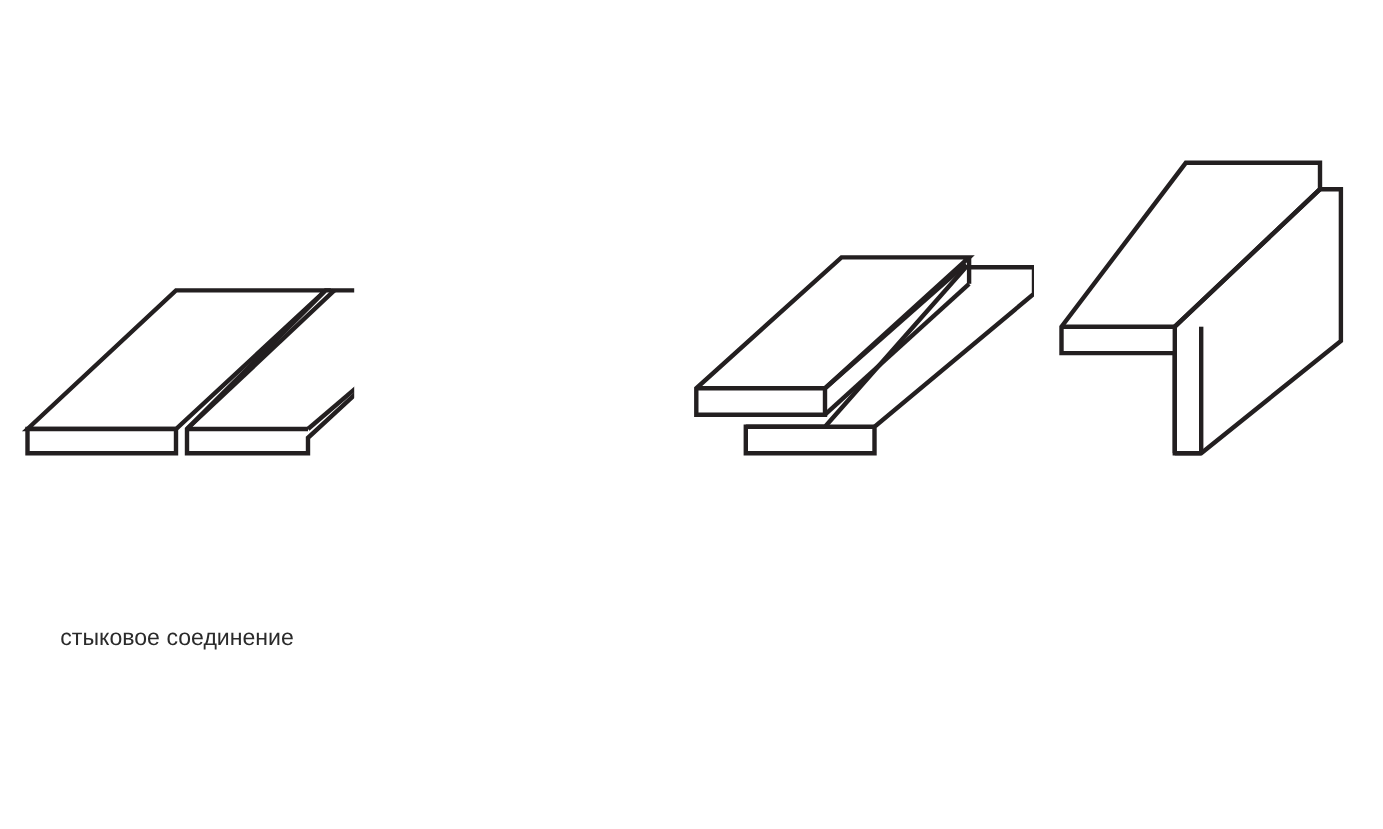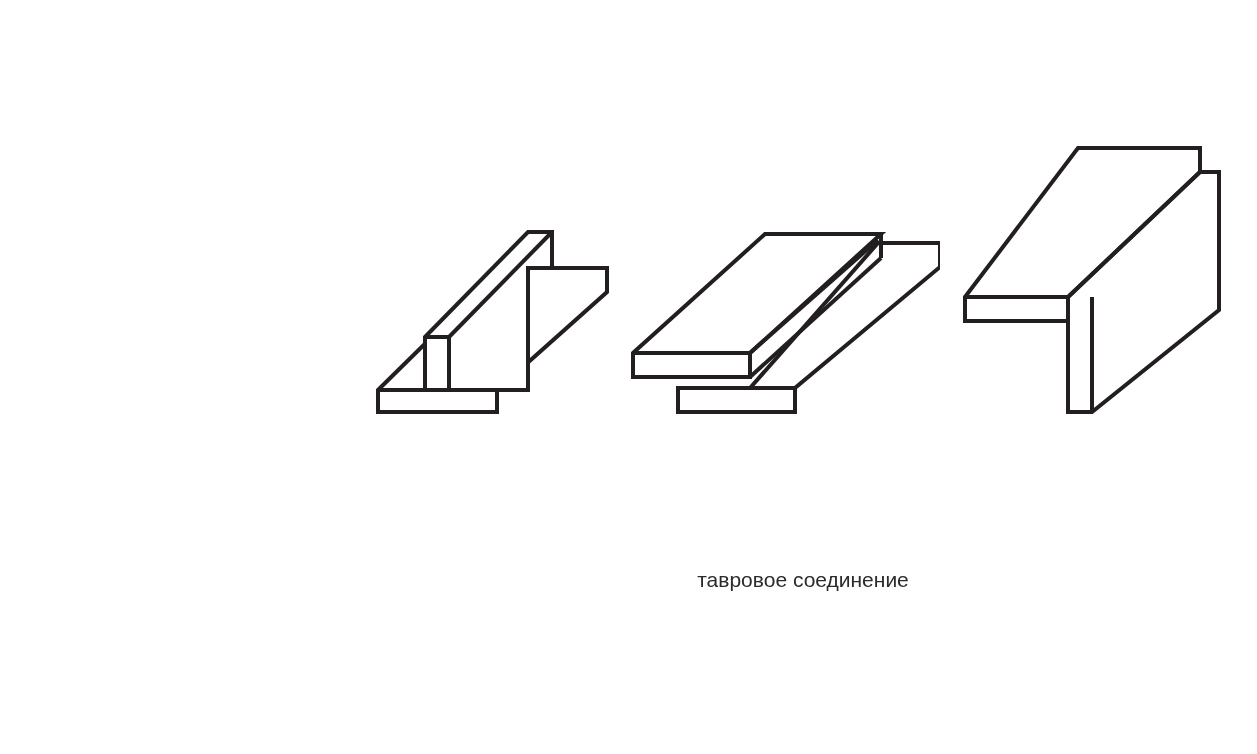--- a/index.html
+++ b/index.html
@@ -57,38 +57,40 @@
   }
   #caption-butt   { left: 0px;   top: 567px; width: 322px; }
   #caption-tee    { left: 322px; top: 567px; width: 318px; }
   #caption-lap    { left: 628px; top: 567px; width: 312px; }
 </style>
 </head>
 <body>
 
 <div id="figure-root">
 
+  <div class="joint-panel" style="left:0px; width:322px;">
+    <svg class="joint-svg" width="322" height="754" viewBox="0 0 322 754">
 
-  <div class="joint-panel" style="left:322px; width:318px;">
-    <svg class="joint-svg" width="318" height="754" viewBox="0 0 318 754">
+      <polygon points="160,264 296,264 160,390 25,390"></polygon>
 
-      <path d="M56,390 L180,268 L285,268 L285,292 L175,390 L175,412 L56,412 Z"></path>
-      <line class="seam" x1="56" y1="390" x2="175" y2="390"></line>
+      <polygon points="25,390 160,390 160,412 25,412"></polygon>
 
-      <path d="M103,337 L206,232 L230,232 L230,268 L206,268 L206,390 L103,390 Z"></path>
+      <polygon points="296,264 395,264 395,292 296,292 170,390 170,390" style="display:none"></polygon>
+      <polygon points="296,264 395,264 270,380 170,390 170,390" style="display:none"></polygon>
 
-      <line class="seam" x1="103" y1="337" x2="103" y2="390"></line>
-      <line class="seam" x1="206" y1="268" x2="206" y2="390"></line>
+      <path d="M296,264 L395,264 L395,292 L280,398 L280,412 L170,412 L170,390 Z"></path>
 
-      <line class="seam" x1="127" y1="337" x2="230" y2="232"></line>
-      <line class="seam" x1="103" y1="337" x2="127" y2="337"></line>
-      <line class="seam" x1="127" y1="337" x2="127" y2="390"></line>
+      <line class="seam" x1="170" y1="390" x2="280" y2="390"></line>
+      <line class="seam" x1="280" y1="390" x2="395" y2="292"></line>
+
+      <line class="seam" x1="170" y1="390" x2="304" y2="264"></line>
     </svg>
-    <div class="caption" id="caption-tee">тавровое соединение</div>
+    <div class="caption" id="caption-butt">стыковое соединение</div>
   </div>
+
 
   <div class="joint-panel" style="left:628px; width:312px;">
     <svg class="joint-svg" width="312" height="754" viewBox="0 0 312 754">
 
       <path d="M122,353 L250,240 L312,240 L312,264 L167,388 L167,412 L50,412 L50,388 Z" style="display:none"></path>
 
       <path d="M250,243 L312,243 L312,267 L167,388 L167,412 L50,412 L50,388 L122,388 Z"></path>
       <line class="seam" x1="50" y1="388" x2="167" y2="388"></line>
 
       <path d="M137,234 L253,234 L122,353 L122,377 L5,377 L5,353 Z"></path>

